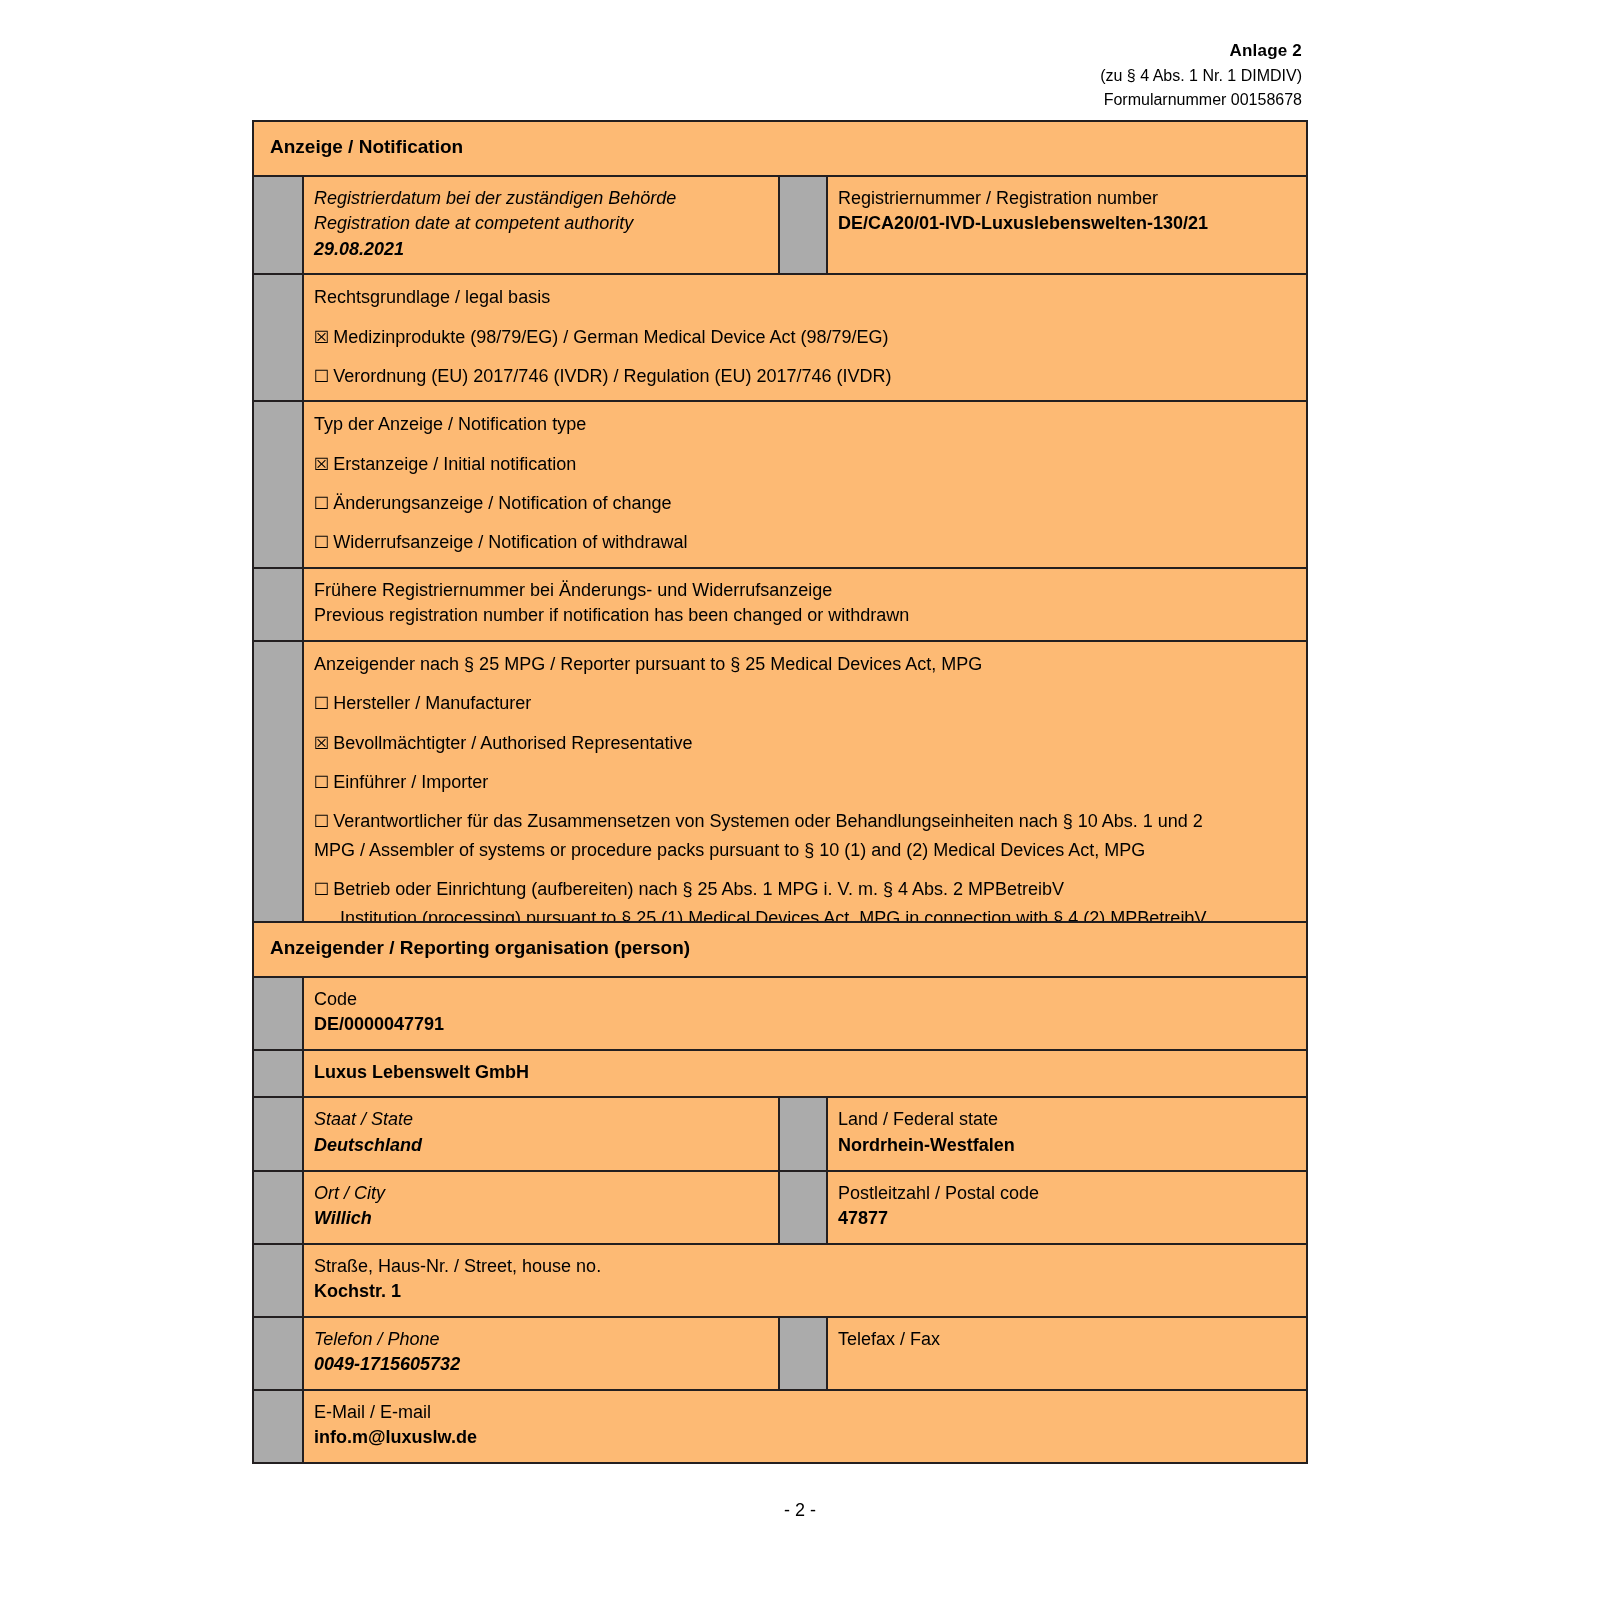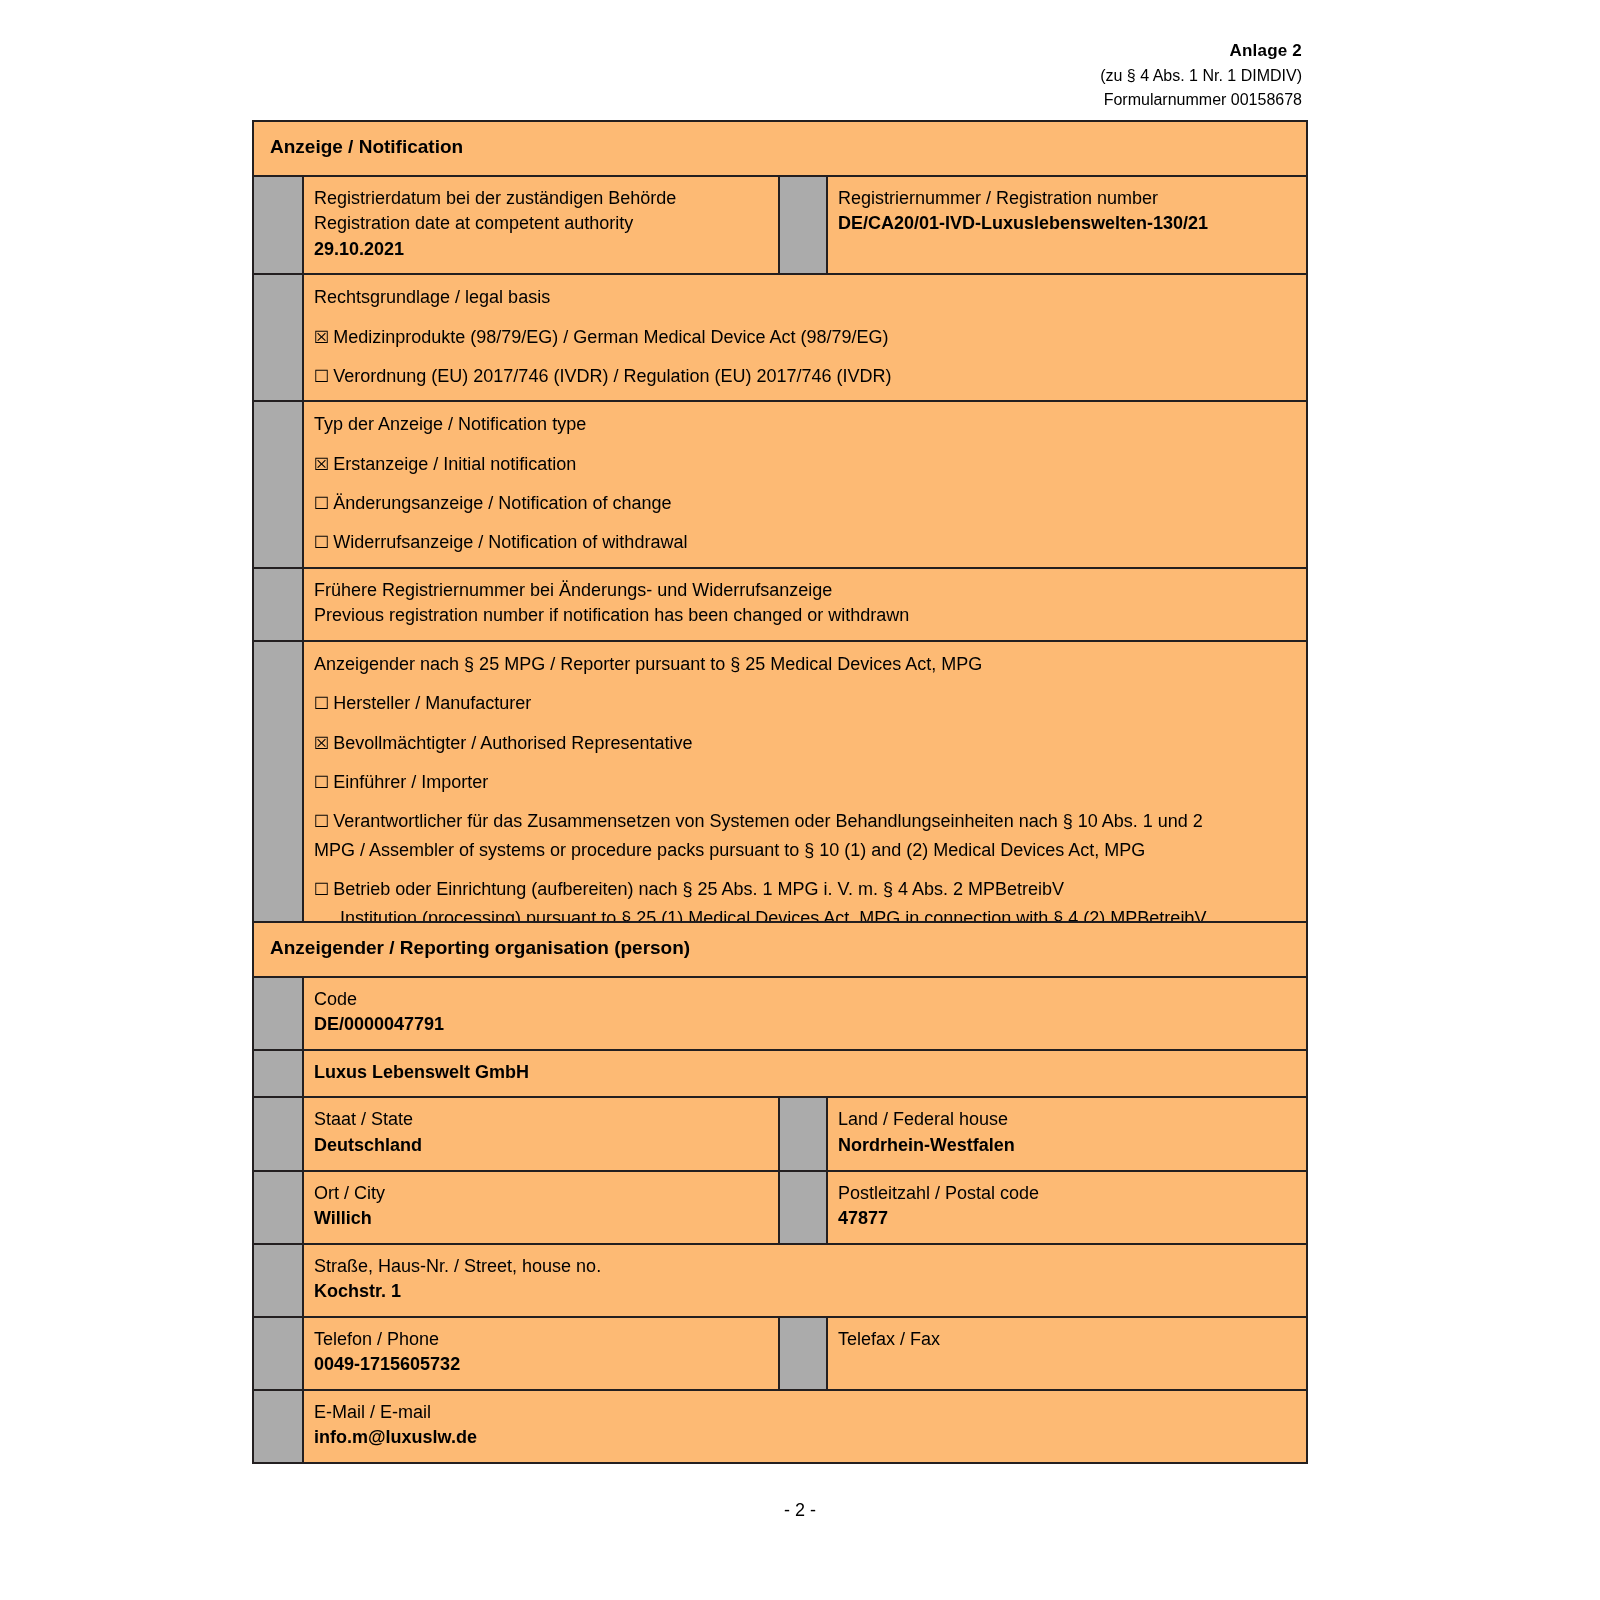--- a/index.html
+++ b/index.html
@@ -83,21 +83,21 @@
   }
 
   .cell {
     box-sizing: border-box;
     padding: 9px 10px 11px 10px;
     font-size: 18px;
     line-height: 1.42;
     flex: 1 1 auto;
     min-width: 0;
   }
-  .cell.left-col  { flex: 0 0 474px; width: 474px; }
+  .cell.left-col  { flex: 0 0 474px; width: 474px; font-style: italic; }
   .cell.right-col { flex: 1 1 auto; }
 
   .label  { font-weight: normal; white-space: pre-line; }
   .value  { font-weight: bold; }
 
   
   .cb-line {
     font-size: 18px;
     line-height: 1.47;
     margin-top: 13px;
@@ -147,21 +147,21 @@
 
     <div class="t-row first">
       <div class="section-title">Anzeige / Notification</div>
     </div>
 
     <div class="t-row">
       <div class="marker"></div>
       <div class="cell left-col">
         <div class="label">Registrierdatum bei der zuständigen Behörde
 Registration date at competent authority</div>
-        <div class="value">29.10.2021</div>
+        <div class="value">29.08.2021</div>
       </div>
       <div class="marker mid"></div>
       <div class="cell right-col">
         <div class="label">Registriernummer / Registration number</div>
         <div class="value">DE/CA20/01-IVD-Luxuslebenswelten-130/21</div>
       </div>
     </div>
 
     <div class="t-row">
       <div class="marker"></div>
@@ -257,21 +257,21 @@
     </div>
 
     <div class="t-row">
       <div class="marker"></div>
       <div class="cell left-col">
         <div class="label">Staat / State</div>
         <div class="value">Deutschland</div>
       </div>
       <div class="marker mid"></div>
       <div class="cell right-col">
-        <div class="label">Land / Federal house</div>
+        <div class="label">Land / Federal state</div>
         <div class="value">Nordrhein-Westfalen</div>
       </div>
     </div>
 
     <div class="t-row">
       <div class="marker"></div>
       <div class="cell left-col">
         <div class="label">Ort / City</div>
         <div class="value">Willich</div>
       </div>

